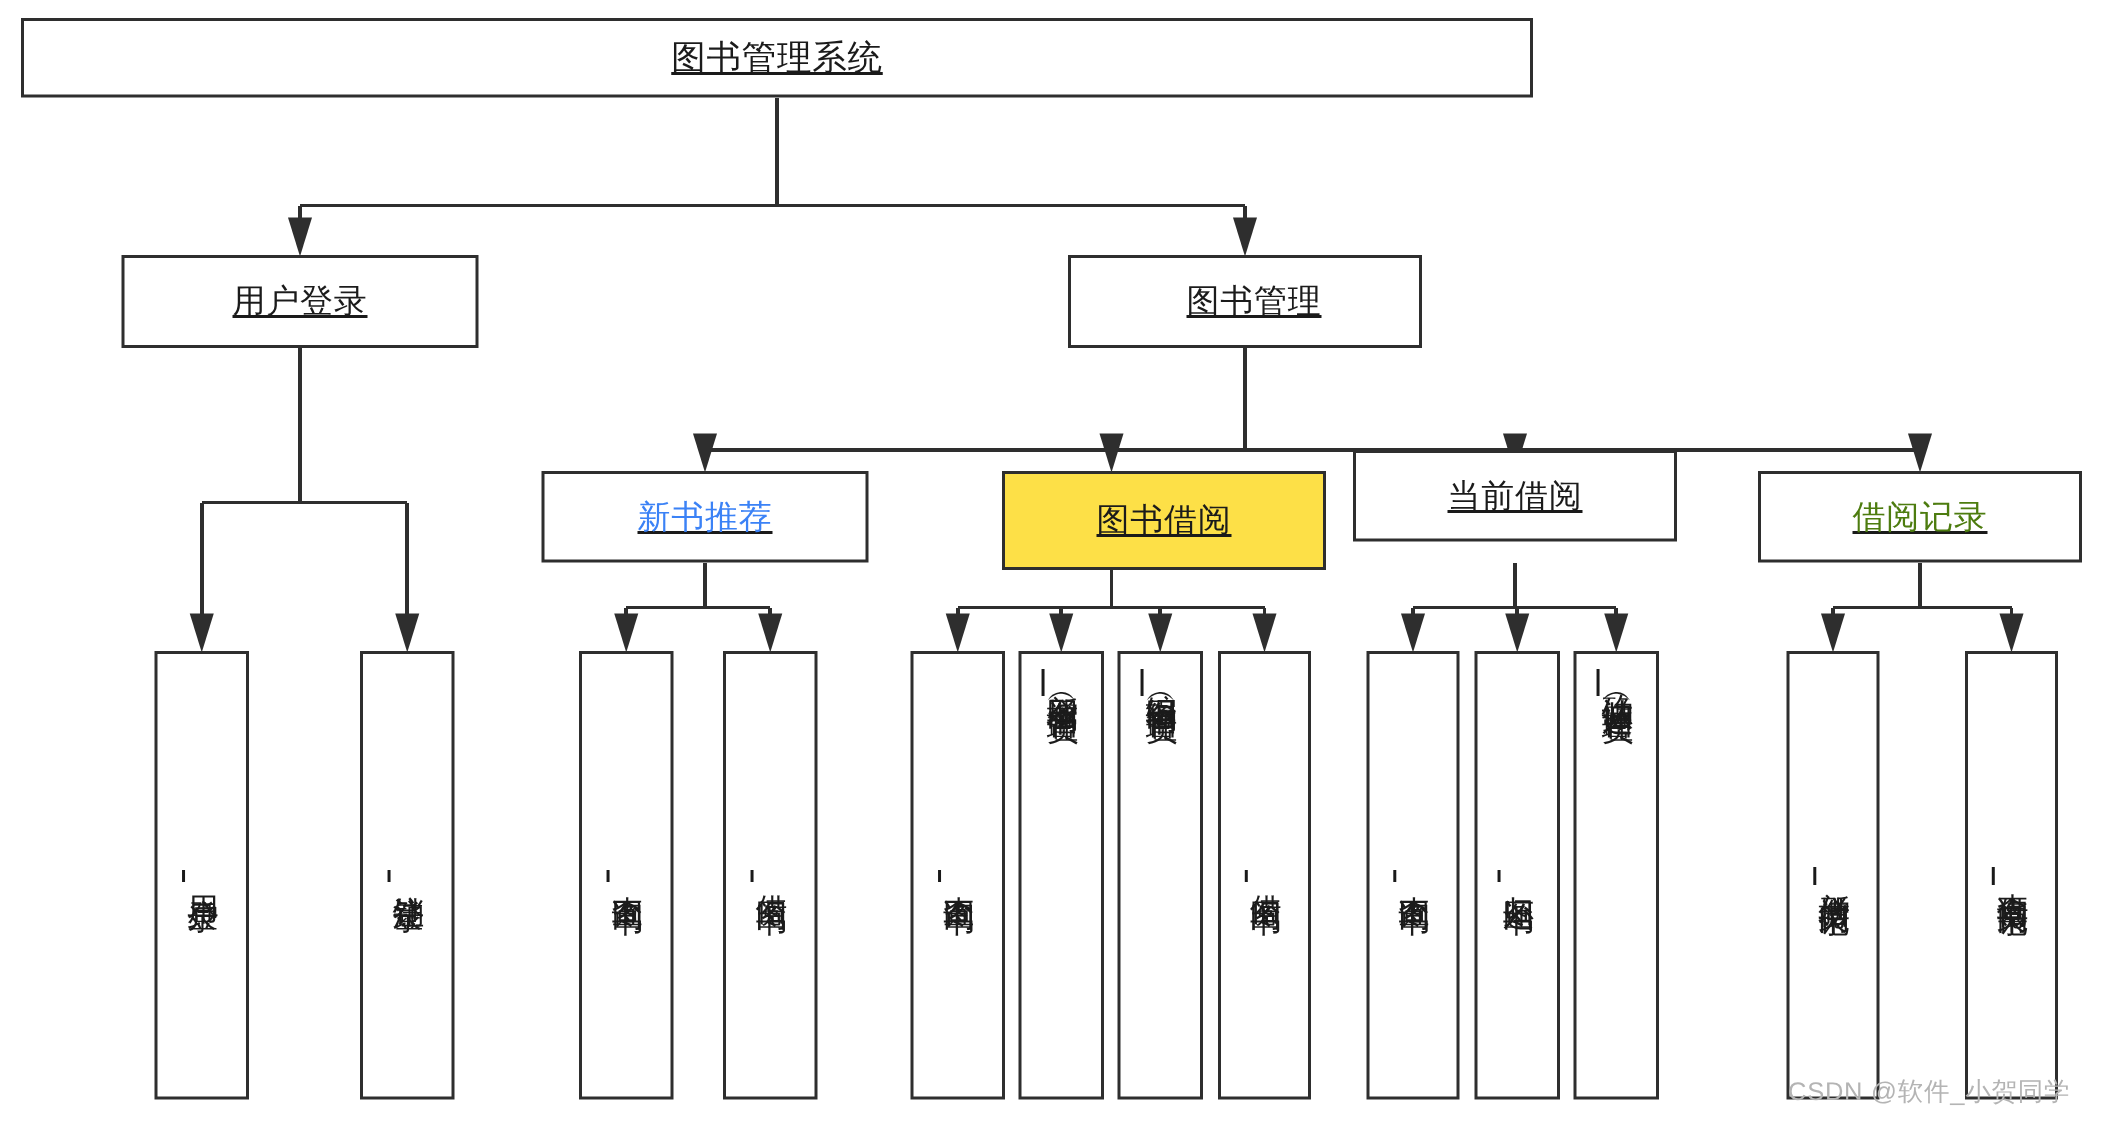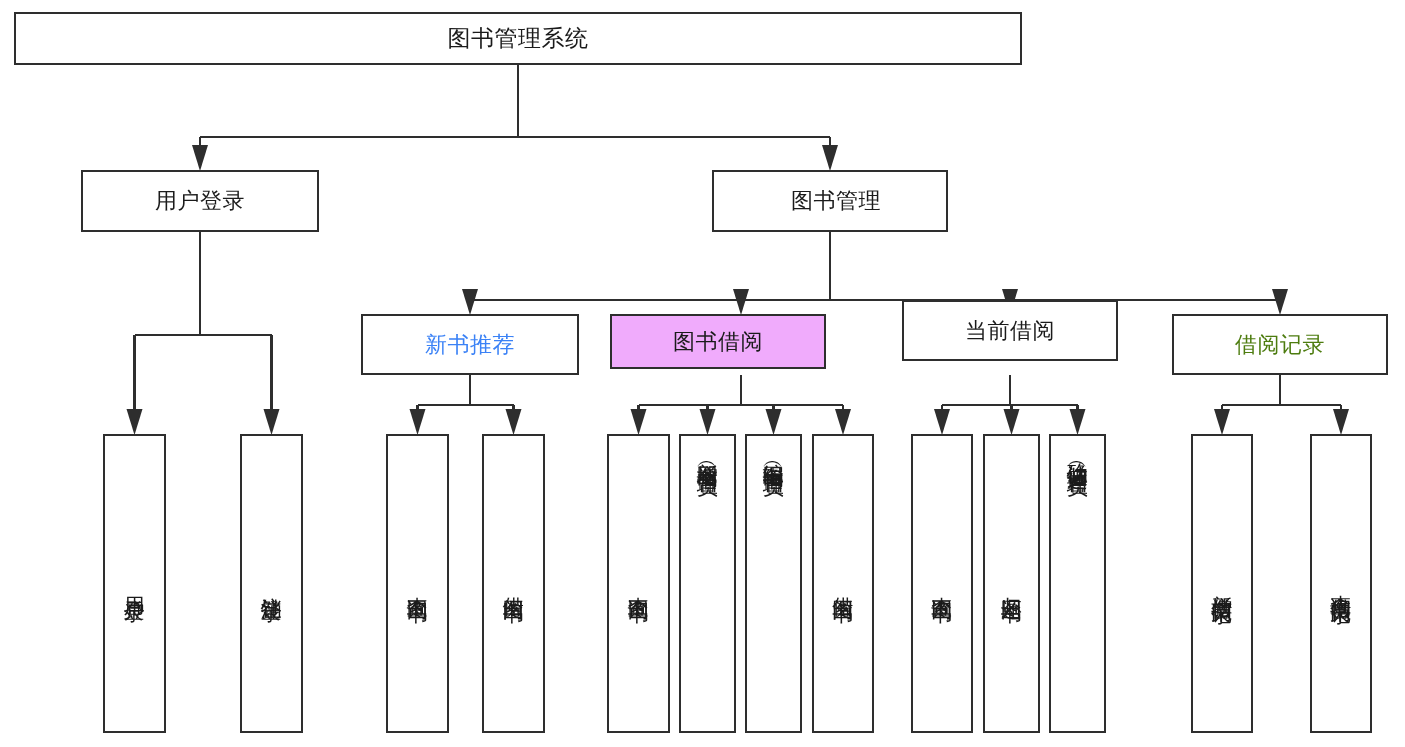--- a/index.html
+++ b/index.html
@@ -29,20 +29,21 @@
   }
   .node {
     position: absolute;
     box-sizing: border-box;
     background: #ffffff;
     border: 2.5px solid #2e2e2e;
     display: flex;
     align-items: center;
     justify-content: center;
     z-index: 3;
+    text-decoration: underline;
   }
   .node .label {
     font-size: 22px;
     line-height: 1.08;
     color: #1b1b1b;
     letter-spacing: 0.5px;
     white-space: nowrap;
   }
   .node.level-1 .label { font-size: 23px; }
   .node.level-2 .label { font-size: 22px; }
@@ -137,21 +138,21 @@
       </div>
       <div class="node level-2" style="left: 81px; top: 170px; width: 238px; height: 62px; border-color: rgb(46, 46, 46); background: rgb(255, 255, 255);">
         <span class="label" style="color: rgb(27, 27, 27);">用户登录</span>
       </div>
       <div class="node level-2" style="left: 712px; top: 170px; width: 236px; height: 62px; border-color: rgb(46, 46, 46); background: rgb(255, 255, 255);">
         <span class="label" style="color: rgb(27, 27, 27); margin-left: 12px;">图书管理</span>
       </div>
       <div class="node level-3" style="left: 361px; top: 314px; width: 218px; height: 61px; border-color: rgb(46, 46, 46); background: rgb(255, 255, 255);">
         <span class="label" style="color: #3b82f6;">新书推荐</span>
       </div>
-      <div class="node level-3" style="left: 610px; top: 314px; width: 216px; height: 55px; border-color: rgb(46, 46, 46); background: #f0abfc;">
+      <div class="node level-3" style="left: 668px; top: 314px; width: 216px; height: 66px; border-color: rgb(46, 46, 46); background: #fde047;">
         <span class="label" style="color: rgb(27, 27, 27);">图书借阅</span>
       </div>
       <div class="node level-3" style="left: 902px; top: 300px; width: 216px; height: 61px; border-color: rgb(46, 46, 46); background: rgb(255, 255, 255);">
         <span class="label" style="color: rgb(27, 27, 27);">当前借阅</span>
       </div>
       <div class="node level-3" style="left: 1172px; top: 314px; width: 216px; height: 61px; border-color: rgb(46, 46, 46); background: rgb(255, 255, 255);">
         <span class="label" style="color: #4d7c0f;">借阅记录</span>
       </div>
       <div class="node level-4 leaf" style="left: 103px; top: 434px; width: 63px; height: 299px; border-color: rgb(46, 46, 46); background: rgb(255, 255, 255);">
         <span class="label" style="color: rgb(27, 27, 27);">用户登录</span>
@@ -186,13 +187,14 @@
       <div class="node level-4 leaf align-top" style="left: 1049px; top: 434px; width: 57px; height: 299px; border-color: rgb(46, 46, 46); background: rgb(255, 255, 255);">
         <span class="label" style="color: rgb(27, 27, 27);">确认归还（管理员）</span>
       </div>
       <div class="node level-4 leaf" style="left: 1191px; top: 434px; width: 62px; height: 299px; border-color: rgb(46, 46, 46); background: rgb(255, 255, 255);">
         <span class="label" style="color: rgb(27, 27, 27);">新增借阅记录</span>
       </div>
       <div class="node level-4 leaf" style="left: 1310px; top: 434px; width: 62px; height: 299px; border-color: rgb(46, 46, 46); background: rgb(255, 255, 255);">
         <span class="label" style="color: rgb(27, 27, 27);">查询借阅记录</span>
       </div>
     </div>
+  <div class="watermark" style="left:1192px; top:716px;">CSDN @软件_小贺同学</div>
 </div>
 
 </body></html>

